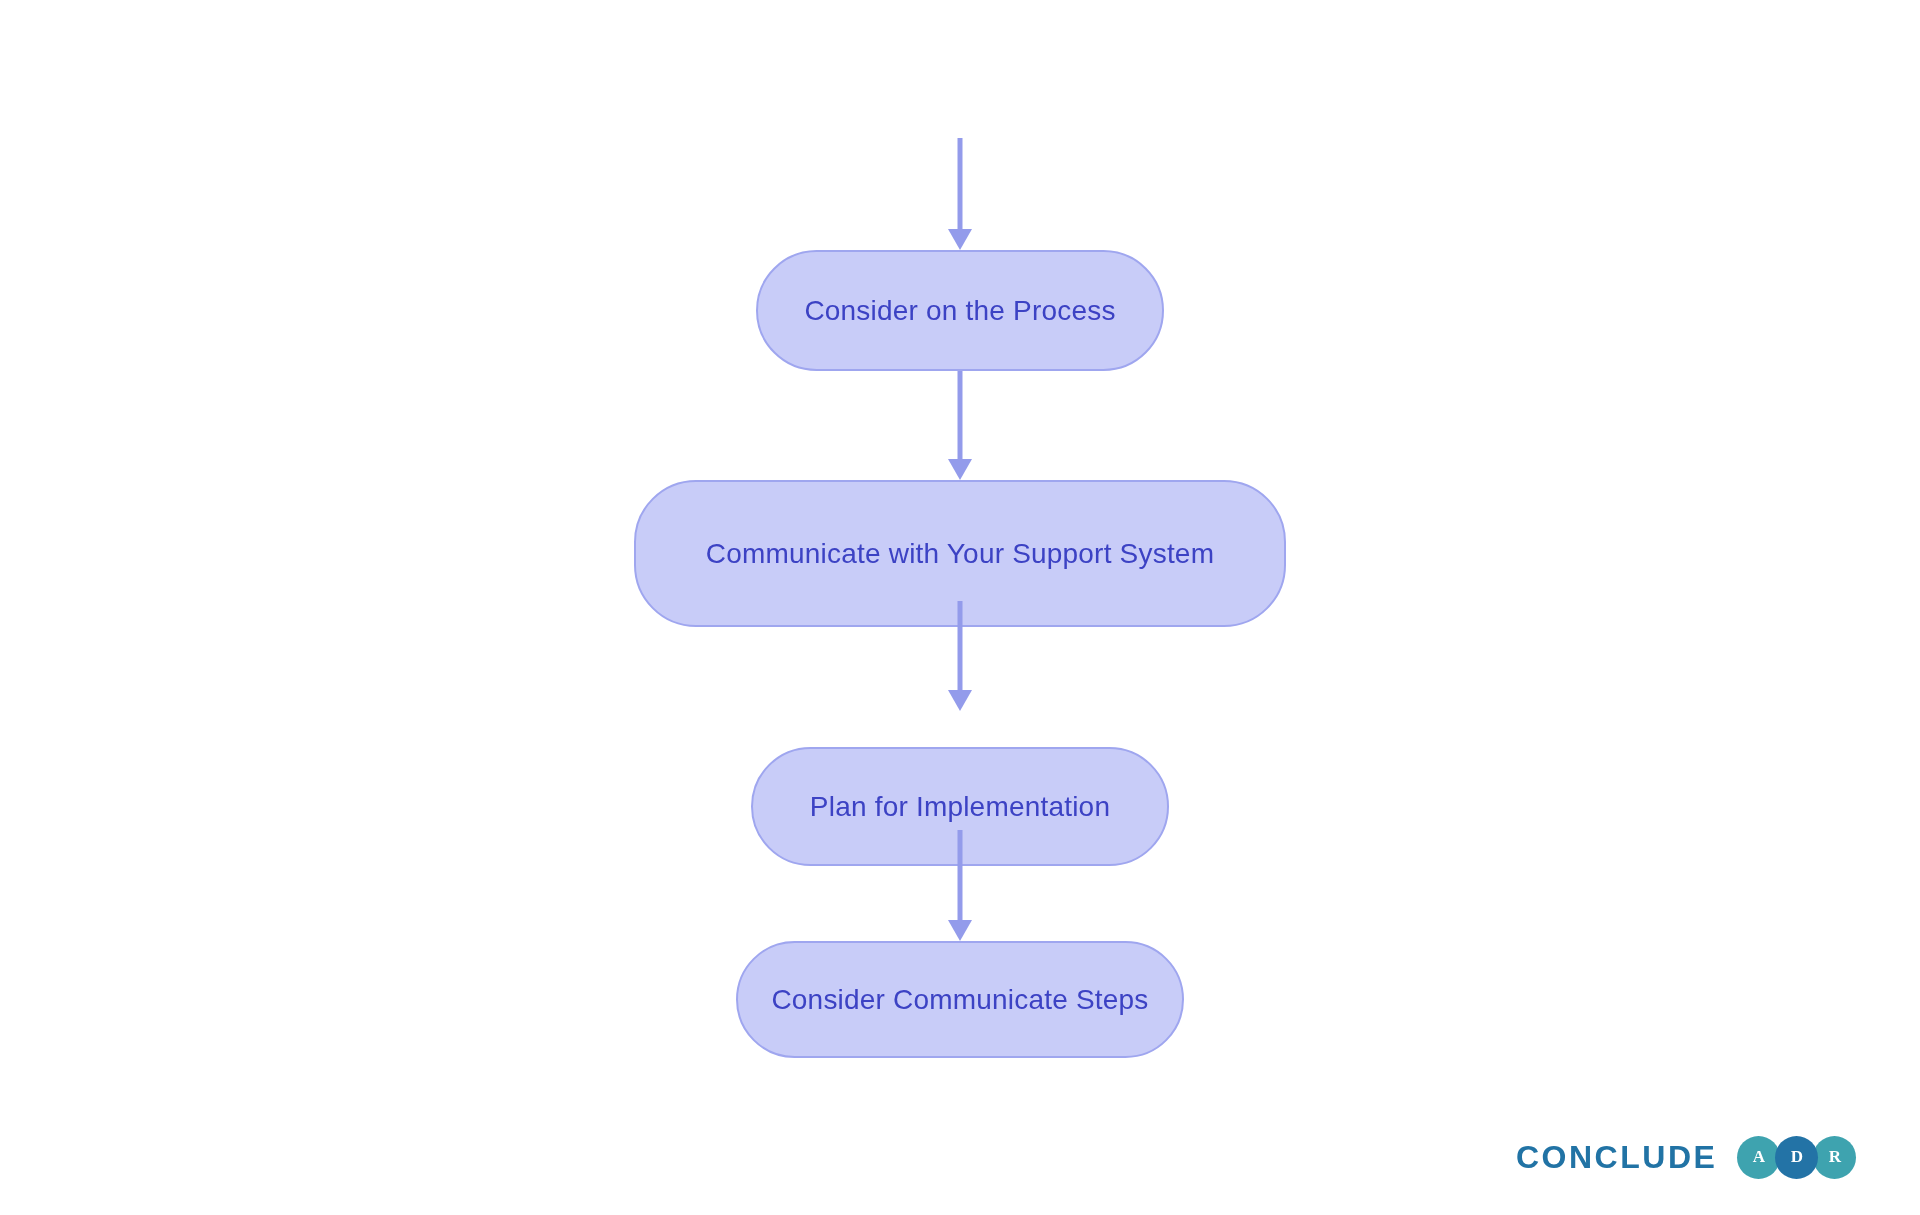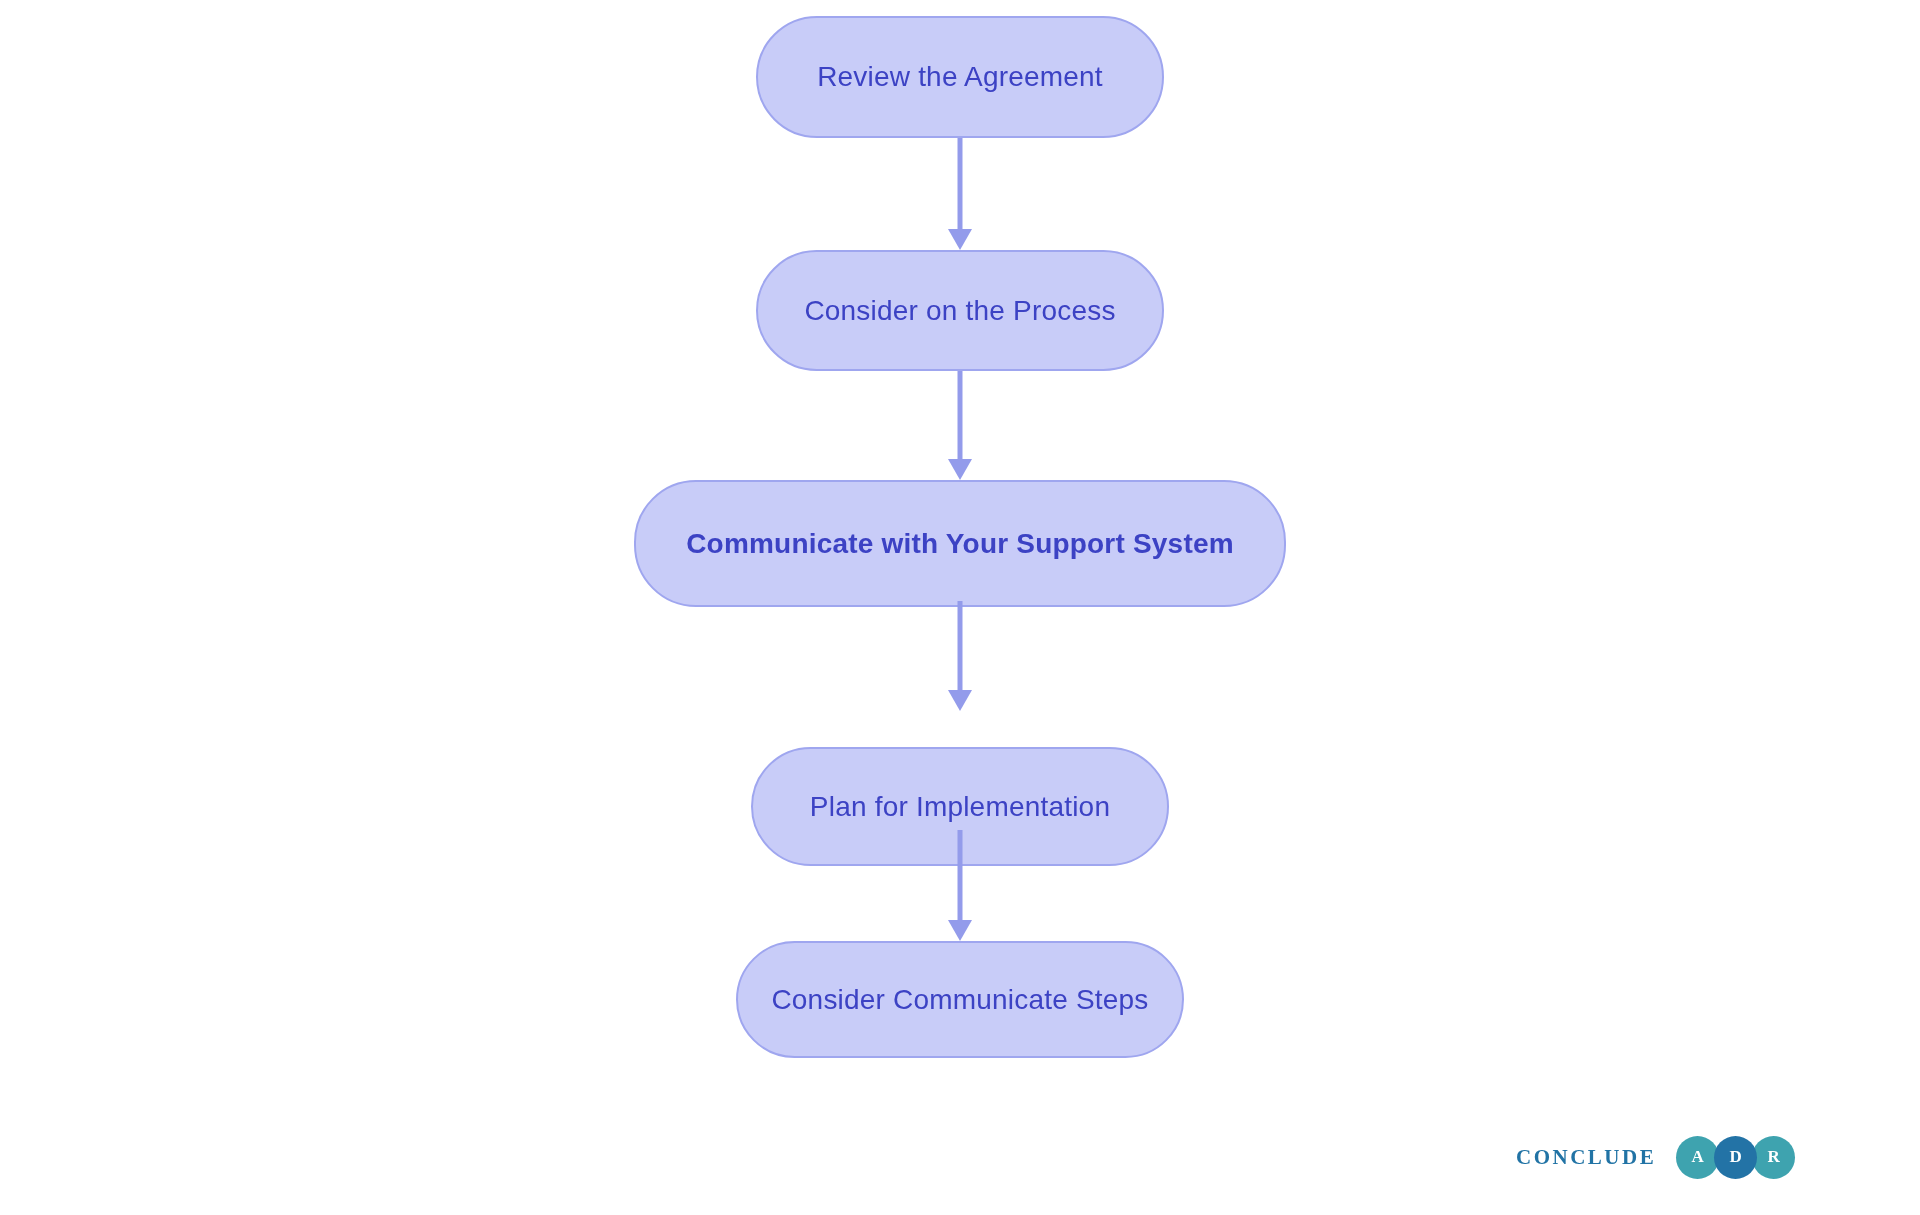--- a/index.html
+++ b/index.html
@@ -24,44 +24,44 @@
     border-radius: 62px;
     background: var(--color-node-fill);
     border: 2px solid var(--color-node-border);
     color: var(--color-node-text);
     font-size: 28px;
     letter-spacing: 0.2px;
     text-align: center;
   }
   .node-1 { left: 756px; top: 16px;  width: 408px; height: 122px; }
   .node-2 { left: 756px; top: 250px; width: 408px; height: 121px; }
-  .node-3 { left: 634px; top: 480px; width: 652px; height: 127px; font-weight: bold; }
+  .node-3 { left: 634px; top: 480px; width: 652px; height: 147px; }
   .node-4 { left: 751px; top: 711px; width: 418px; height: 119px; margin-top: 36px; }
   .node-5 { left: 736px; top: 941px; width: 448px; height: 117px; }
 
   .arrow { position: absolute; left: 947px; overflow: visible; }
   .arrow-1 { top: 138px; }
   .arrow-2 { top: 371px; }
   .arrow-3 { top: 601px; }
   .arrow-4 { top: 830px; }
   .arrow-line { stroke: var(--color-arrow); stroke-width: 5; }
   .arrow-head { fill: var(--color-arrow); }
 
   .logo {
     position: absolute;
     left: 1516px;
     top: 1132px;
     height: 50px;
     display: flex;
     align-items: center;
   }
   .wordmark {
-    font-family: Liberation Serif, serif;
+    font-family: Liberation Sans, sans-serif;
     font-weight: bold;
-    font-size: 21px;
+    font-size: 32px;
     letter-spacing: 2.5px;
     color: var(--color-logo-text);
     white-space: nowrap;
   }
   .badge {
     width: 43px;
     height: 43px;
     border-radius: 50%;
     display: flex;
     align-items: center;
@@ -76,23 +76,20 @@
   .badge-blue { background: var(--color-logo-badge-blue); z-index: 2; }
   .badge-a { margin-left: 20px; }
   .badge-d { margin-left: -5px; }
   .badge-r { margin-left: -5px; }
 </style>
 </head>
 <body>
 
 <div class="canvas">
 
-  <div class="node node-1">
-    <span>Review the Agreement</span>
-  </div>
 
   <svg class="arrow arrow-1" width="26" height="112" viewBox="0 0 26 112">
     <line class="arrow-line" x1="13" y1="0" x2="13" y2="93"></line>
     <polygon class="arrow-head" points="1,91 25,91 13,112"></polygon>
   </svg>
 
   <div class="node node-2">
     <span>Consider on the Process</span>
   </div>
 

